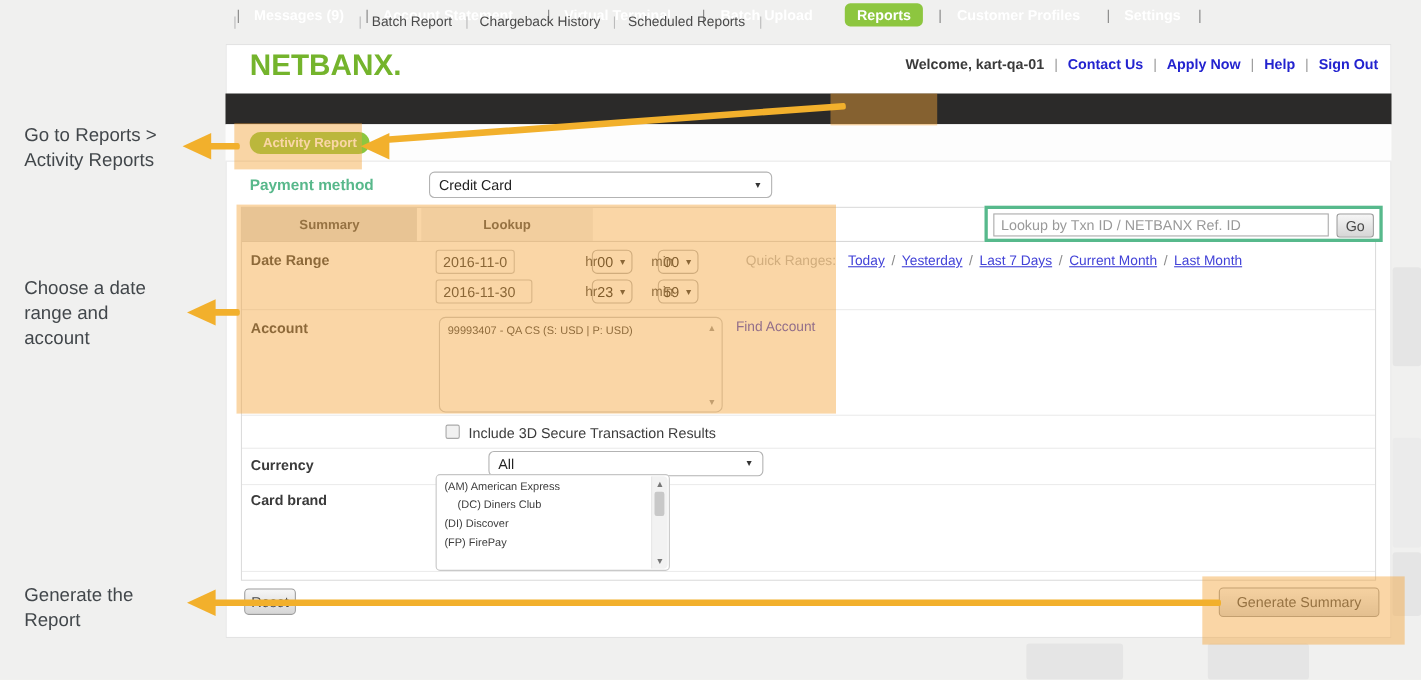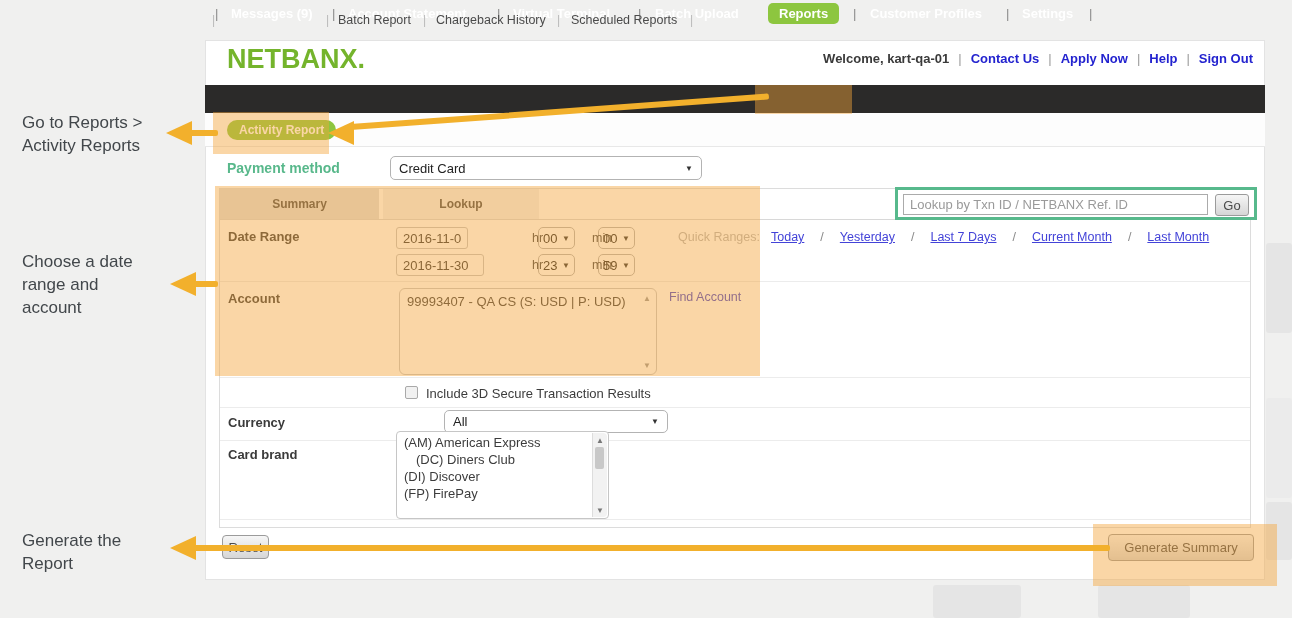--- a/index.html
+++ b/index.html
@@ -23,25 +23,25 @@
   .pm-label{position:absolute;left:227px;top:160px;font-size:14px;font-weight:bold;color:#58b88b;}
   .selectbox{position:absolute;background:#fff;border:1px solid #b3b3b3;border-radius:5px;box-sizing:border-box;font-size:13px;color:#222;display:flex;align-items:center;justify-content:space-between;padding:0 8px;cursor:pointer;margin-left:48px;}
   .selectbox .caret{font-size:8px;color:#333;}
   .formbox{position:absolute;left:219px;top:188px;width:1032px;height:340px;background:#fff;border:1px solid #dcdcdc;box-sizing:border-box;}
   .tab{position:absolute;top:0;height:30px;line-height:30px;text-align:center;font-size:12px;font-weight:bold;color:#4a4a4a;cursor:pointer;}
   .hline{position:absolute;left:0;width:100%;height:1px;background:#ececec;}
   .flabel{position:absolute;left:8px;font-size:13px;font-weight:bold;color:#3a3a3a;}
   .tinput{position:absolute;background:#fff;border:1px solid #c3c3c3;border-radius:3px;box-sizing:border-box;font-size:13px;color:#333;padding:0 6px;font-family:"Liberation Sans",sans-serif;}
   .smalltxt{position:absolute;font-size:12.5px;color:#444;}
   .quicklabel{position:absolute;font-size:12.5px;color:#b5b5b5;text-align:right;}
-  .quicklinks{position:absolute;display:flex;gap:16px;font-size:12.5px;align-items:flex-end;}
+  .quicklinks{position:absolute;display:flex;gap:6px;font-size:12.5px;align-items:flex-end;}
   .qlink{color:#4343d8;text-decoration:underline;cursor:pointer;white-space:nowrap;}
   .qsep{color:#8a8a8a;}
   .listbox{position:absolute;background:#fff;border:1px solid #c6c6c6;border-radius:6px;box-sizing:border-box;overflow:hidden;}
-  .listbox .opt{font-size:13px;color:#3c3c3c;line-height:18px;padding:0 7px;white-space:nowrap;cursor:pointer;}
+  .listbox .opt{font-size:10px;color:#3c3c3c;line-height:18px;padding:0 7px;white-space:nowrap;cursor:pointer;}
   .scroll-arrow{position:absolute;font-size:8px;color:#999;}
   .linku{font-size:12.5px;color:#4444cc;cursor:pointer;}
   .checkbox{position:absolute;width:13px;height:13px;background:#f1f1f1;border:1px solid #a9a9a9;border-radius:2px;box-sizing:border-box;cursor:pointer;}
   .btn{position:absolute;background:linear-gradient(#f6f6f6,#d6d6d6);border:1px solid #9b9b9b;border-radius:4px;font-size:13px;color:#4a4a4a;display:flex;align-items:center;justify-content:center;cursor:pointer;box-sizing:border-box;font-family:"Liberation Sans",sans-serif;}
   .lookupwrap{position:absolute;left:895px;top:187px;width:362px;height:33px;border:3px solid #57b98c;background:#fff;box-sizing:border-box;}
   .lookup-input{position:absolute;left:5px;top:4px;width:305px;height:21px;border:1px solid #ababab;box-sizing:border-box;font-size:13px;color:#333;padding:0 6px;font-family:"Liberation Sans",sans-serif;}
   .lookup-input::placeholder{color:#9a9a9a;}
   .overlay{position:absolute;background:rgba(245,164,58,0.45);pointer-events:none;z-index:40;}
   .arrowhead{position:absolute;width:0;height:0;border-top:12px solid transparent;border-bottom:12px solid transparent;border-right:26px solid #f2b02c;z-index:50;}
   .arrowline{position:absolute;height:6px;background:#f2b02c;z-index:50;border-radius:2px;}
@@ -167,21 +167,21 @@
       <span class="scroll-arrow" style="right:5px;bottom:4px;">▼</span>
     </div>
     <span class="linku" style="position:absolute;left:449px;top:101px;">Find Account</span>
     <div class="hline" style="top:188px;"></div>
 
     <div class="checkbox" style="left:185px;top:197px;"></div>
     <span class="smalltxt" style="left:206px;top:197px;font-size:13px;color:#3c3c3c;">Include 3D Secure Transaction Results</span>
     <div class="hline" style="top:218px;"></div>
 
     <div class="flabel" style="top:226px;">Currency</div>
-    <div class="selectbox" style="left:176px;top:221px;width:224px;height:23px;">
+    <div class="selectbox" style="left:176px;top:221px;width:250px;height:23px;">
       <span>All</span>
       <span class="caret">▼</span>
     </div>
     <div class="hline" style="top:251px;"></div>
 
     <div class="flabel" style="top:258px;">Card brand</div>
     <div class="listbox" style="left:176px;top:242px;width:213px;height:88px;border-radius:4px;padding-top:2px;">
       <div class="opt" style="line-height:17px;">(AM) American Express</div>
       <div class="opt" style="line-height:17px;margin-left:12px;">(DC) Diners Club</div>
       <div class="opt" style="line-height:17px;">(DI) Discover</div>

